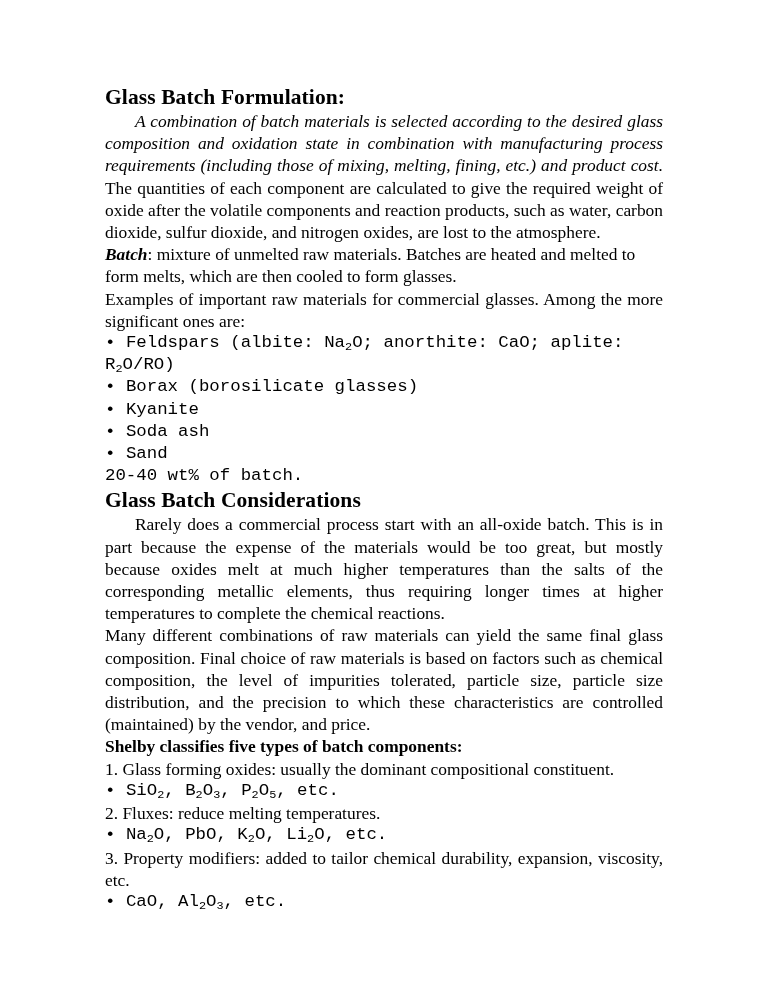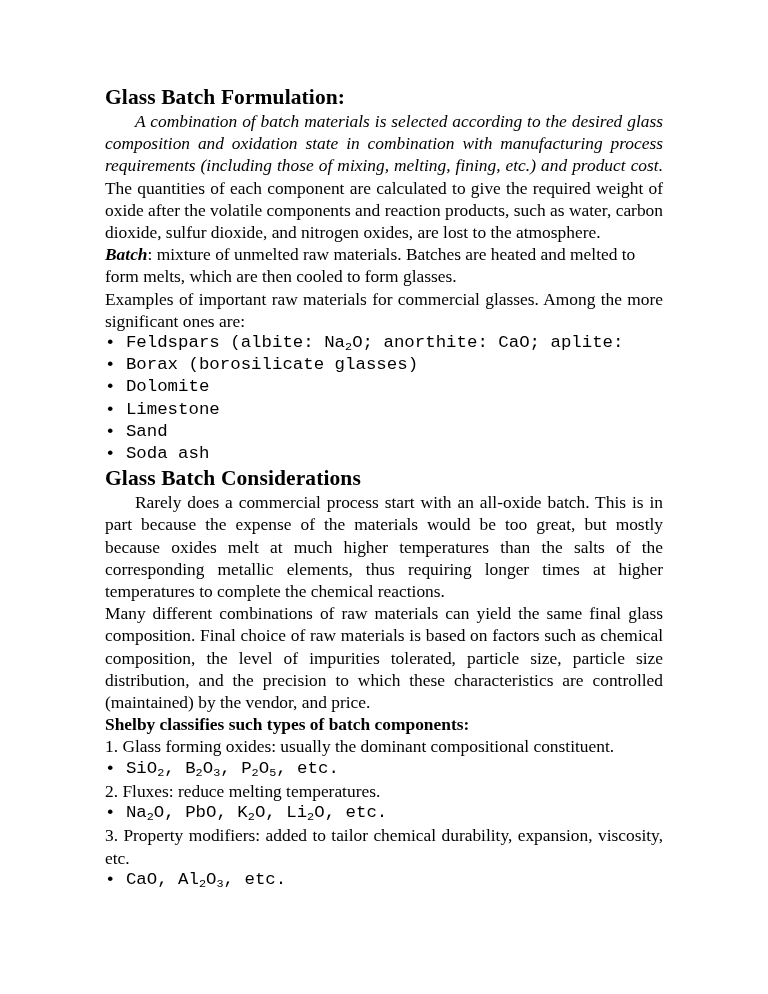--- a/index.html
+++ b/index.html
@@ -81,42 +81,43 @@
     <h1 class="heading">Glass Batch Formulation:</h1>
 
     <p class="para justify indent"><span class="ital">A combination of batch materials is selected according to the desired glass composition and oxidation state in combination with manufacturing process requirements (including those of mixing, melting, fining, etc.) and product cost.</span><span> The quantities of each component are calculated to give the required weight of oxide after the volatile components and reaction products, such as water, carbon dioxide, sulfur dioxide, and nitrogen oxides, are lost to the atmosphere.</span></p>
 
     <p class="para"><span class="bold-ital">Batch</span><span>: mixture of unmelted raw materials. Batches are heated and melted to form melts, which are then cooled to form glasses.</span></p>
 
     <p class="para justify">Examples of important raw materials for commercial glasses. Among the more significant ones are:</p>
 
     <div class="line bullet-line"><span>•</span><span> </span><span>Feldspars (albite: Na</span><sub>2</sub><span>O; anorthite: CaO; aplite:</span></div>
 
+    <div class="line bullet-line"><span></span><span></span><span>R</span><sub>2</sub><span>O/RO)</span></div>
 
     <div class="line bullet-line"><span>•</span><span> </span><span>Borax (borosilicate glasses)</span></div>
 
-    <div class="line bullet-line"><span>•</span><span> </span><span>Dolomite</span></div>
-
-    <div class="line bullet-line"><span>•</span><span> </span><span>Limestone</span></div>
+    <div class="line bullet-line"><span>•</span><span> </span><span>Kyanite</span></div>
 
 
 
-    <div class="line bullet-line"><span>•</span><span> </span><span>Sand</span></div>
 
     <div class="line bullet-line"><span>•</span><span> </span><span>Soda ash</span></div>
 
+    <div class="line bullet-line"><span>•</span><span> </span><span>Sand</span></div>
 
+
+    <div class="line bullet-line"><span>20-40 wt% of batch.</span></div>
 
     <h1 class="heading heading-2">Glass Batch Considerations</h1>
 
     <p class="para justify indent">Rarely does a commercial process start with an all-oxide batch. This is in part because the expense of the materials would be too great, but mostly because oxides melt at much higher temperatures than the salts of the corresponding metallic elements, thus requiring longer times at higher temperatures to complete the chemical reactions.</p>
 
     <p class="para justify">Many different combinations of raw materials can yield the same final glass composition. Final choice of raw materials is based on factors such as chemical composition, the level of impurities tolerated, particle size, particle size distribution, and the precision to which these characteristics are controlled (maintained) by the vendor, and price.</p>
 
-    <div class="line bold">Shelby classifies such types of batch components:</div>
+    <div class="line bold">Shelby classifies five types of batch components:</div>
 
     <div class="line">1. Glass forming oxides: usually the dominant compositional constituent.</div>
 
     <div class="line bullet-line"><span>• </span><span>SiO</span><sub>2</sub><span>, B</span><sub>2</sub><span>O</span><sub>3</sub><span>, P</span><sub>2</sub><span>O</span><sub>5</sub><span>, etc.</span></div>
 
     <div class="line">2. Fluxes: reduce melting temperatures.</div>
 
     <div class="line bullet-line"><span>• </span><span>Na</span><sub>2</sub><span>O, PbO, K</span><sub>2</sub><span>O, Li</span><sub>2</sub><span>O, etc.</span></div>
 
     <p class="para justify">3. Property modifiers: added to tailor chemical durability, expansion, viscosity, etc.</p>

